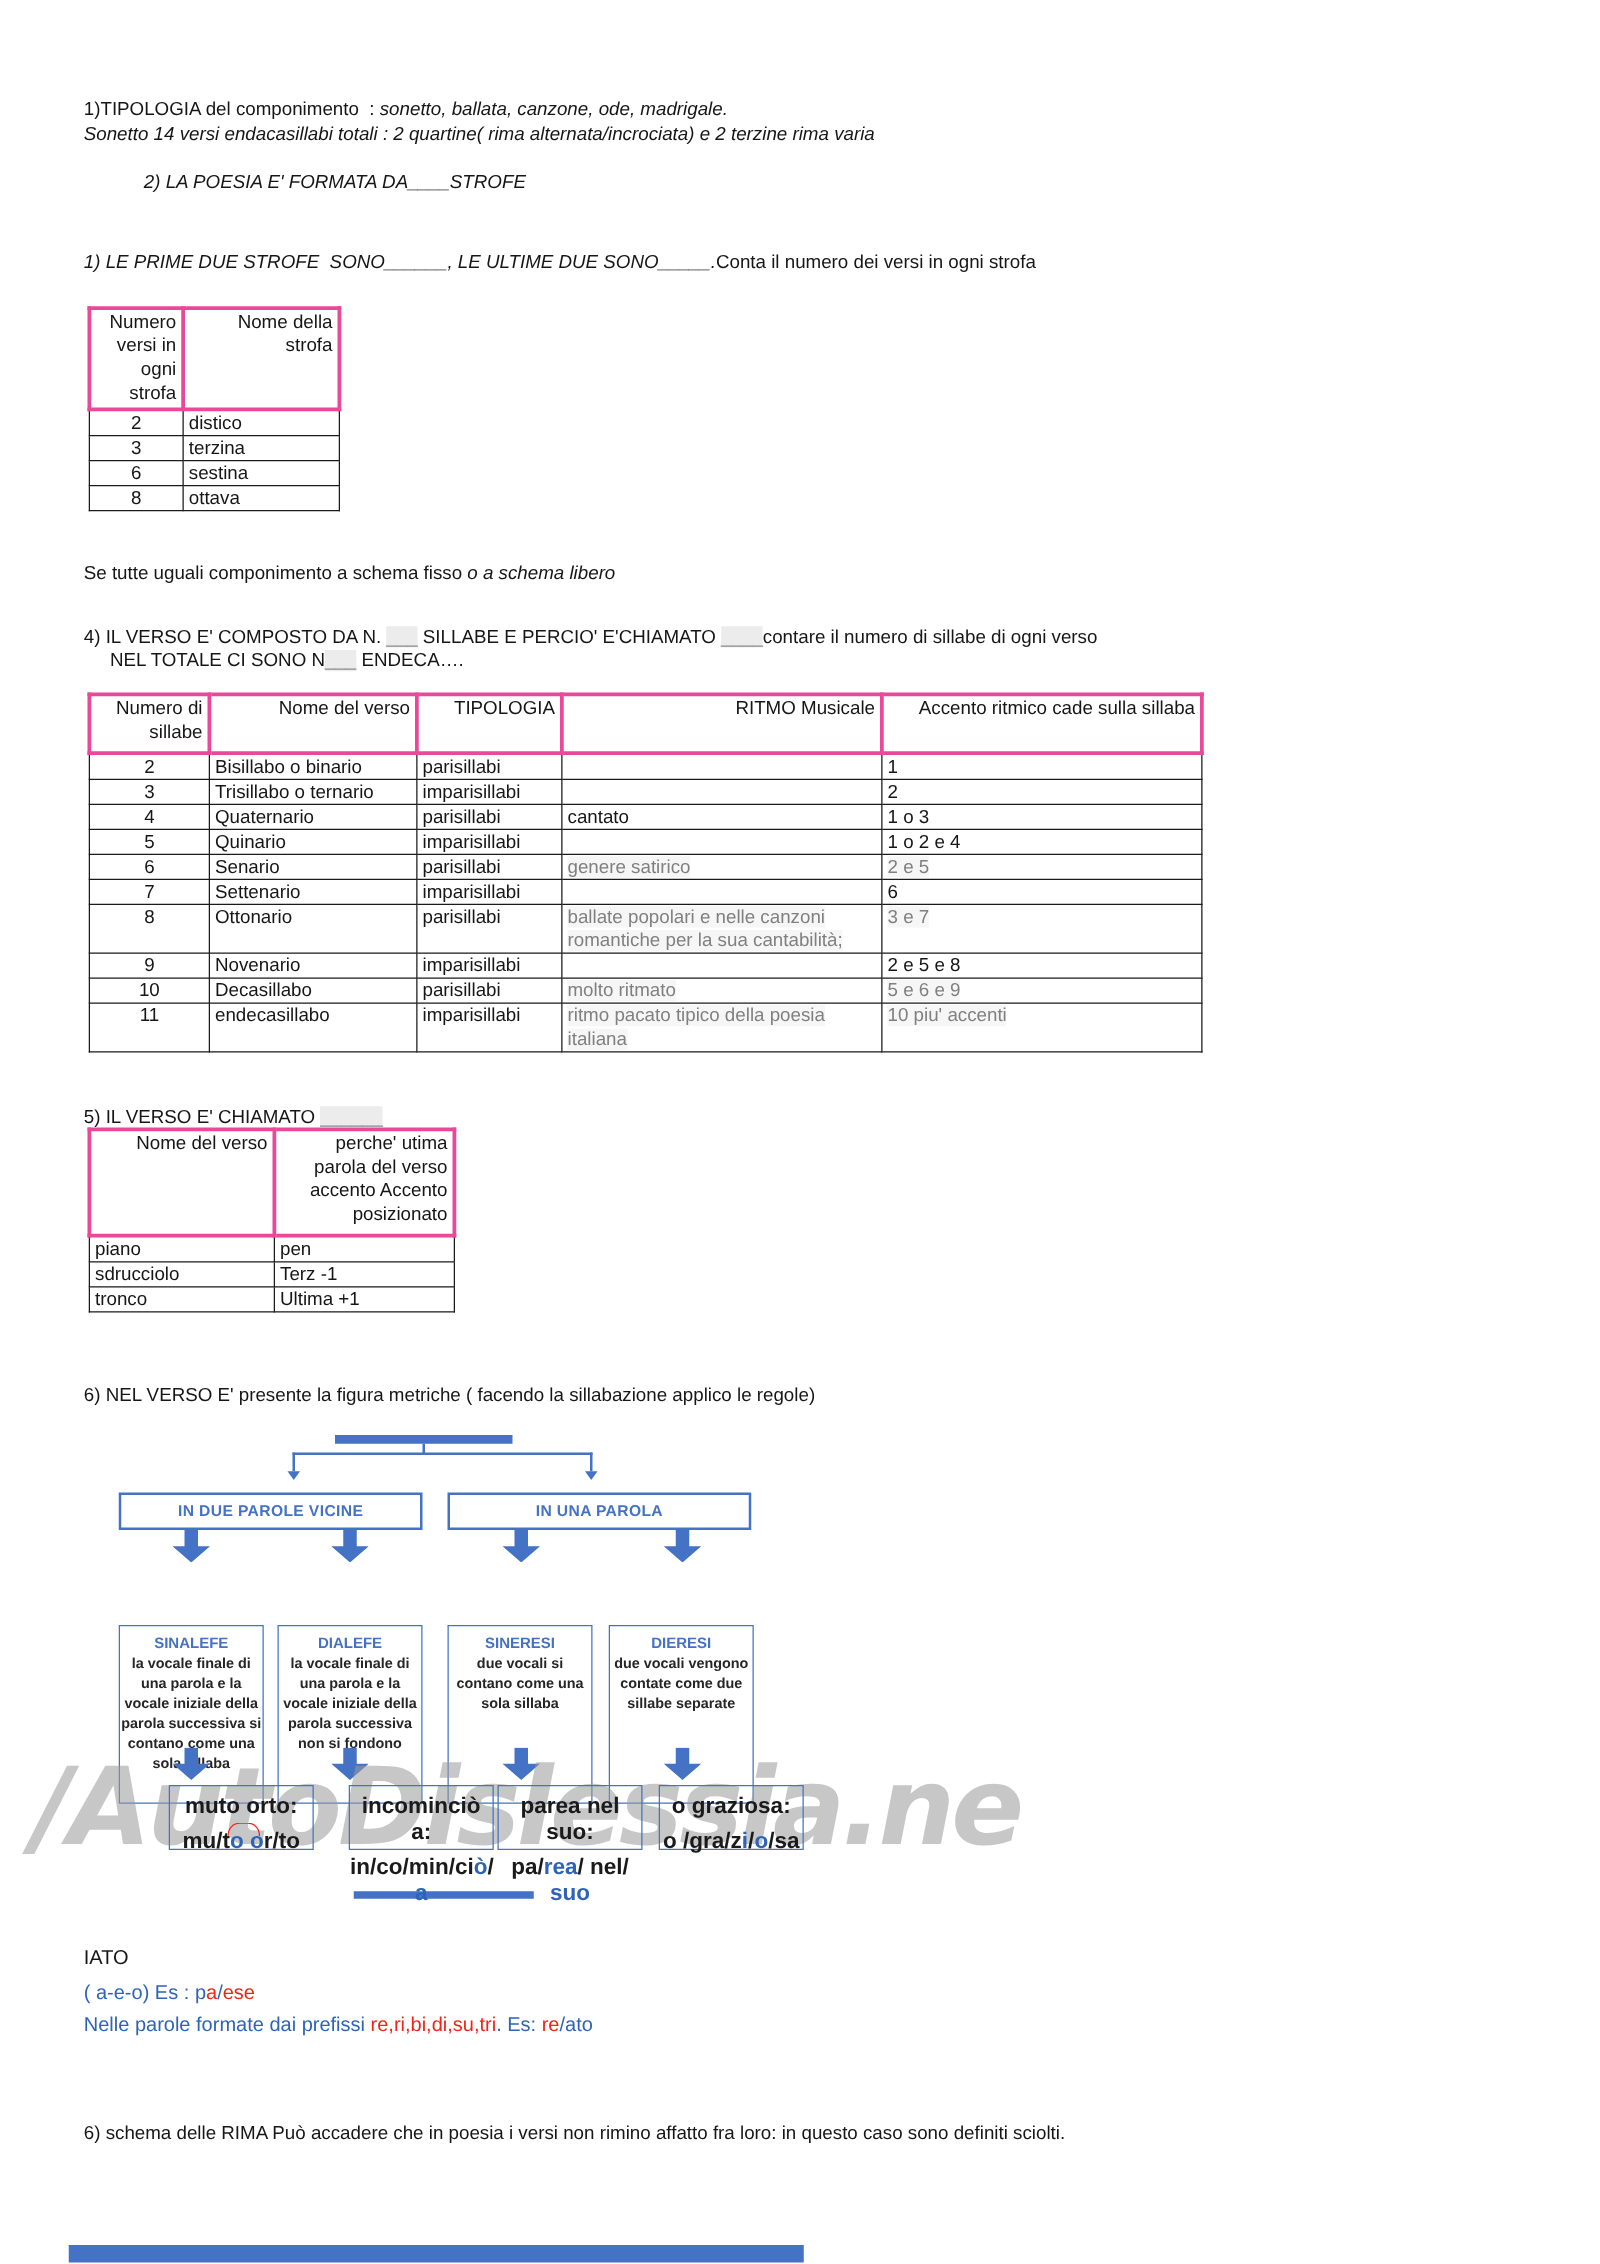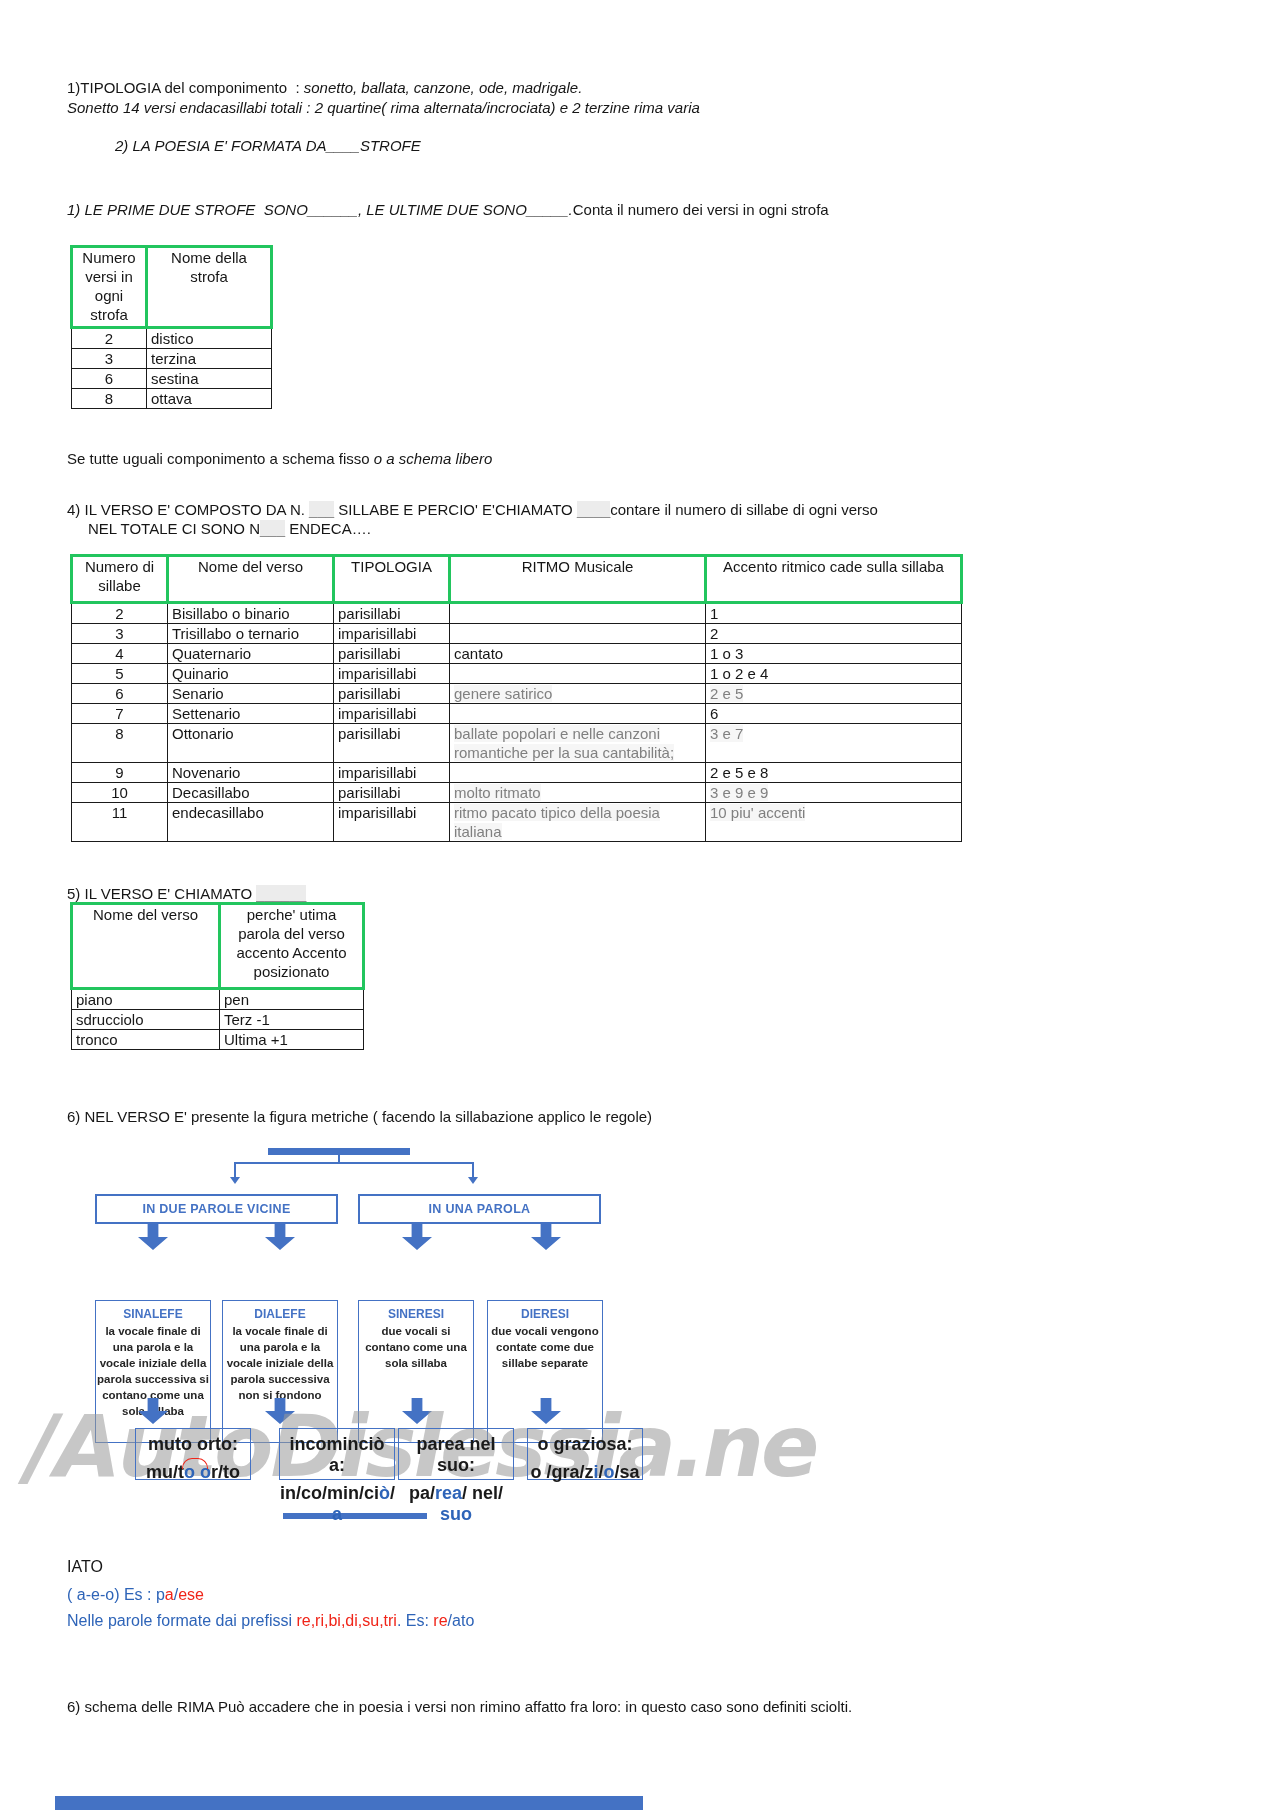--- a/index.html
+++ b/index.html
@@ -7,21 +7,21 @@
         font-family:"Liberation Sans",sans-serif;font-size:15px;color:#161616;}
   .tline{position:absolute;white-space:pre-wrap;line-height:19px;}
   .it{font-style:italic;}
   .bd{font-weight:bold;}
   .hl{background:#ececec;color:#8a8a8a;}
   .c-blue{color:#2e64b8;}
   .c-red{color:#f02418;}
 
   
   .tbl{position:absolute;border-collapse:collapse;table-layout:fixed;background:#fff;}
-  .tbl th{border:3px solid #22c55e;font-weight:normal;text-align:center;}
+  .tbl th{border:3px solid #ec4899;font-weight:normal;text-align:right;}
   .tbl td{border:1.5px solid #1a1a1a;}
   .tbl th,.tbl td{padding:0 4px;font-size:15px;line-height:19px;vertical-align:top;overflow:hidden;}
   .t1{width:178px;}
   .t1 .col0{width:64px;} .t1 .col1{width:114px;}
   .t1 th{height:78px;}
   .t1 td.col0{text-align:center;}
   .t2{width:835px;}
   .t2 .col0{width:85px;} .t2 .col1{width:155px;} .t2 .col2{width:105px;}
   .t2 .col3{width:245px;} .t2 .col4{width:245px;}
   .t2 th{height:44px;}
@@ -167,21 +167,21 @@
           <td class="col1"><span>Novenario</span></td>
           <td class="col2"><span>imparisillabi</span></td>
           <td class="col3"><span></span></td>
           <td class="col4"><span>2 e 5 e 8</span></td>
         </tr>
         <tr>
           <td class="col0"><span>10</span></td>
           <td class="col1"><span>Decasillabo</span></td>
           <td class="col2"><span>parisillabi</span></td>
           <td class="col3 muted"><span class="mbg">molto ritmato</span></td>
-          <td class="col4 muted"><span class="mbg">3 e 9 e 9</span></td>
+          <td class="col4 muted"><span class="mbg">5 e 6 e 9</span></td>
         </tr>
         <tr>
           <td class="col0"><span>11</span></td>
           <td class="col1"><span>endecasillabo</span></td>
           <td class="col2"><span>imparisillabi</span></td>
           <td class="col3 muted"><span class="mbg">ritmo pacato tipico della poesia italiana</span></td>
           <td class="col4 muted"><span class="mbg">10  piu'  accenti</span></td>
         </tr>
       </tbody>
     </table>

